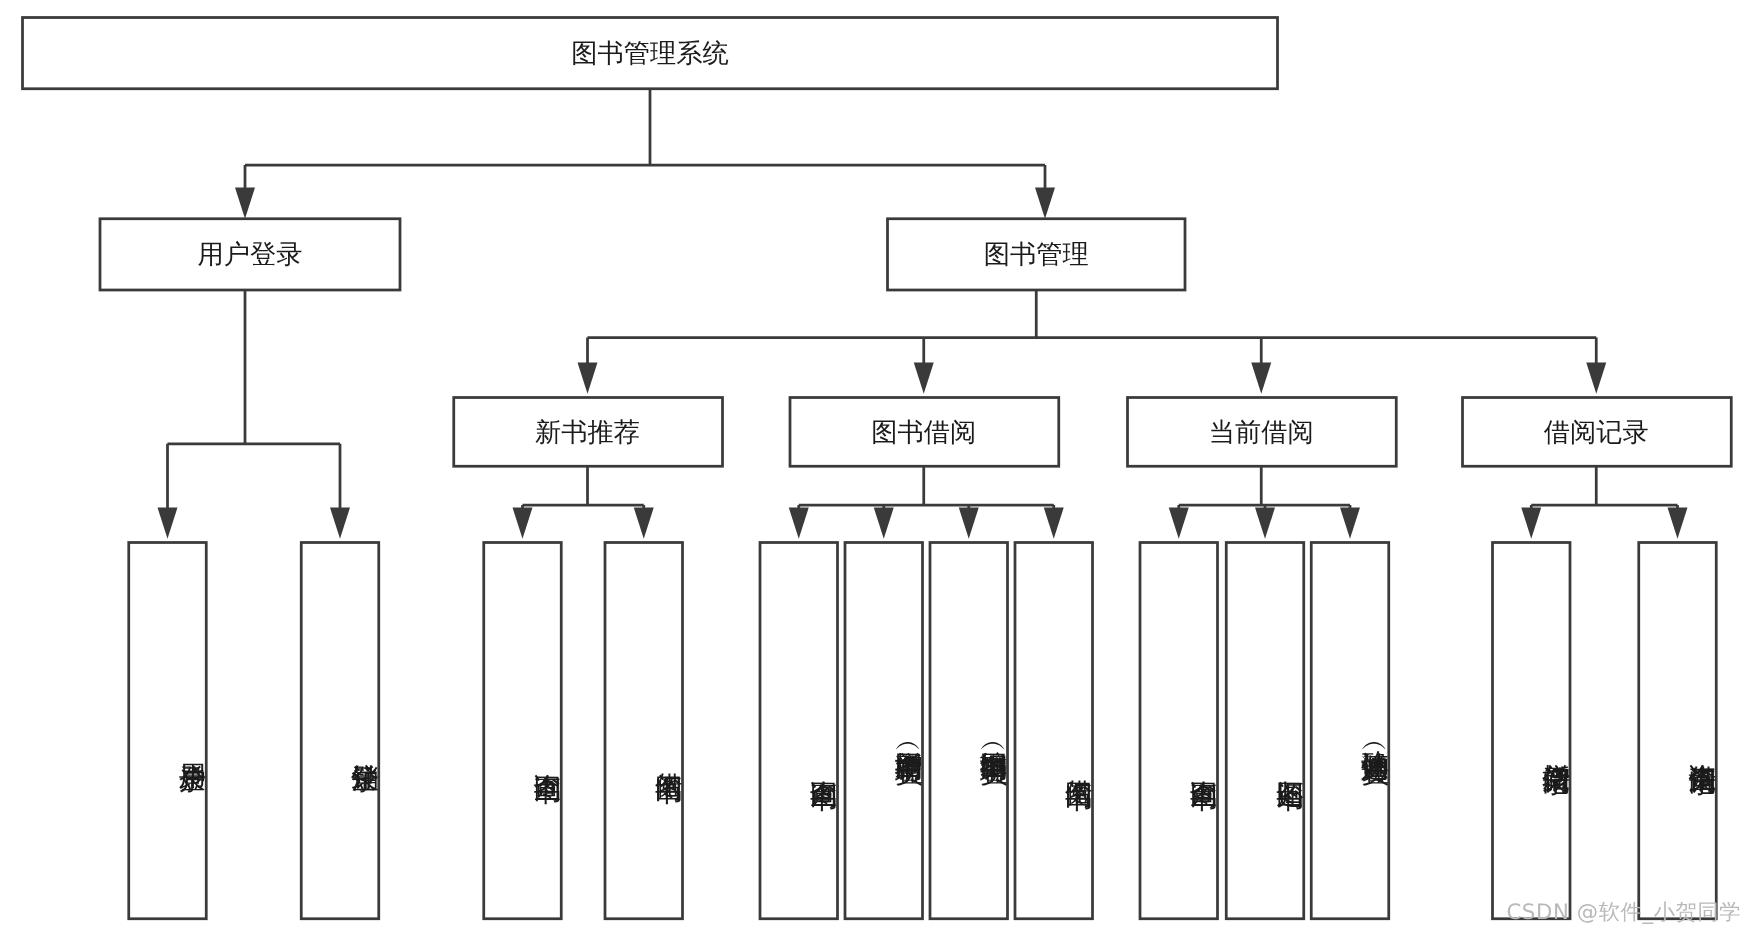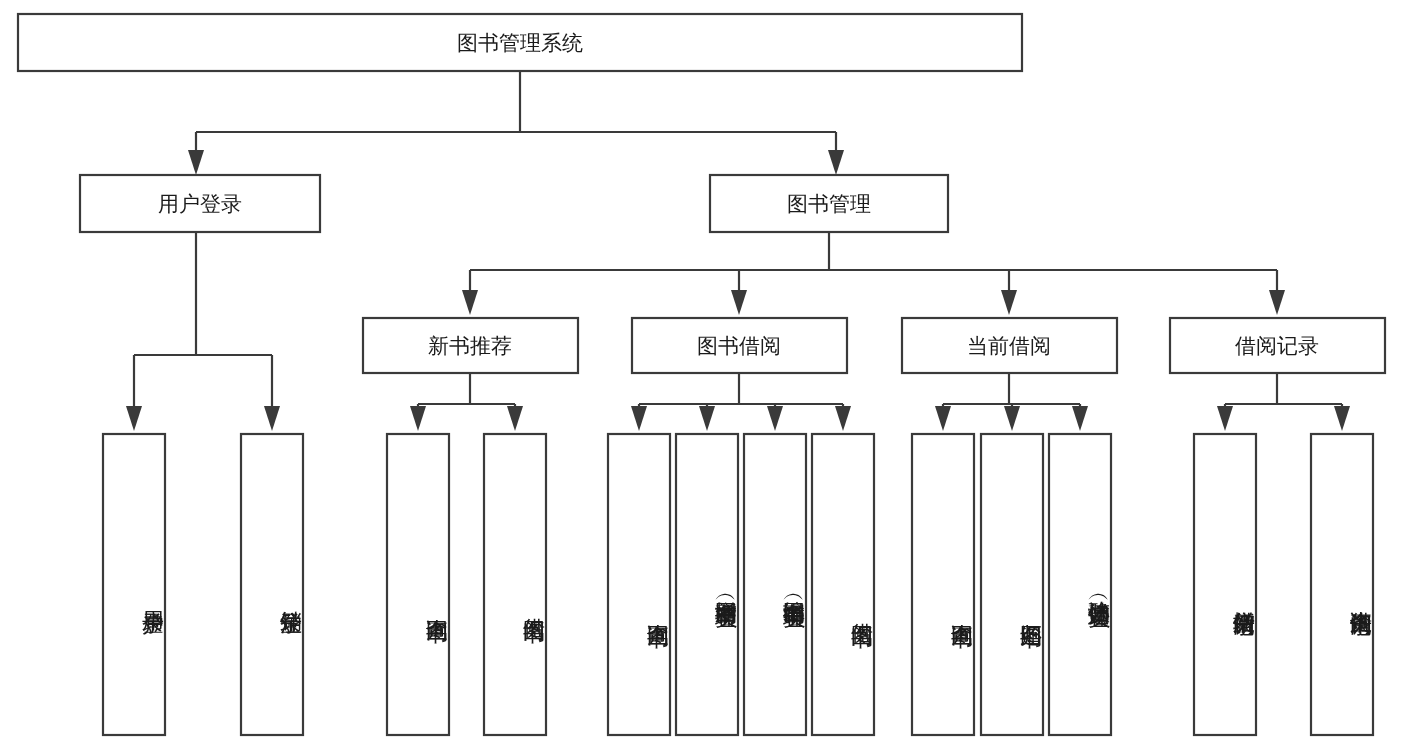--- a/index.html
+++ b/index.html
@@ -172,14 +172,15 @@
   <div class="vlabel" style="left:912px; top:490px; width:62px; height:236px;">查询图书</div>
 
   <div class="vlabel" style="left:981px; top:490px; width:62px; height:236px;">归还图书</div>
 
   <div class="vlabel" style="left:1049px; top:444px; width:62px; height:286px;">确认归还（管理员）</div>
 
   <div class="vlabel" style="left:1194px; top:466px; width:62px; height:260px;">新增借阅记录</div>
 
   <div class="vlabel" style="left:1311px; top:466px; width:62px; height:260px;">查询借阅记录</div>
 
+  <div class="watermark">CSDN @软件_小贺同学</div>
 
 </div>
 
 </body></html>

